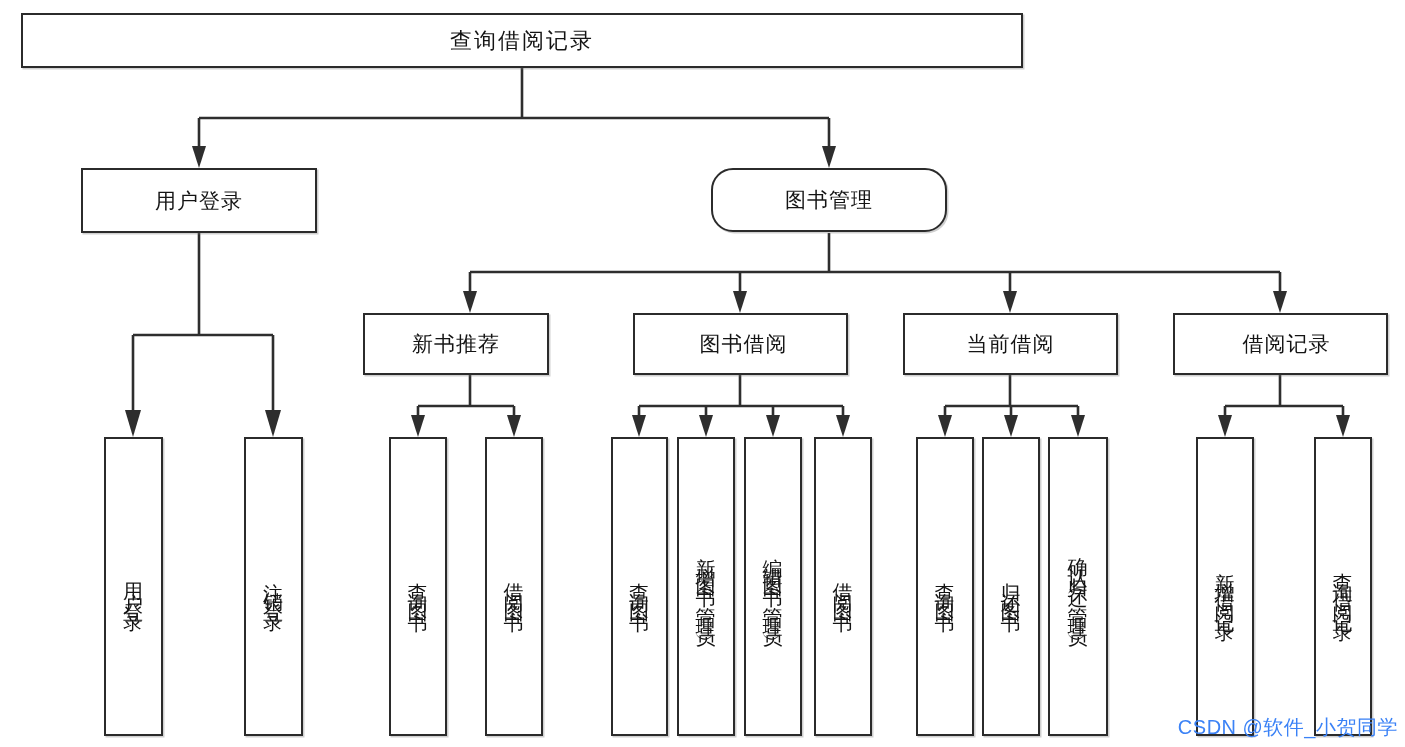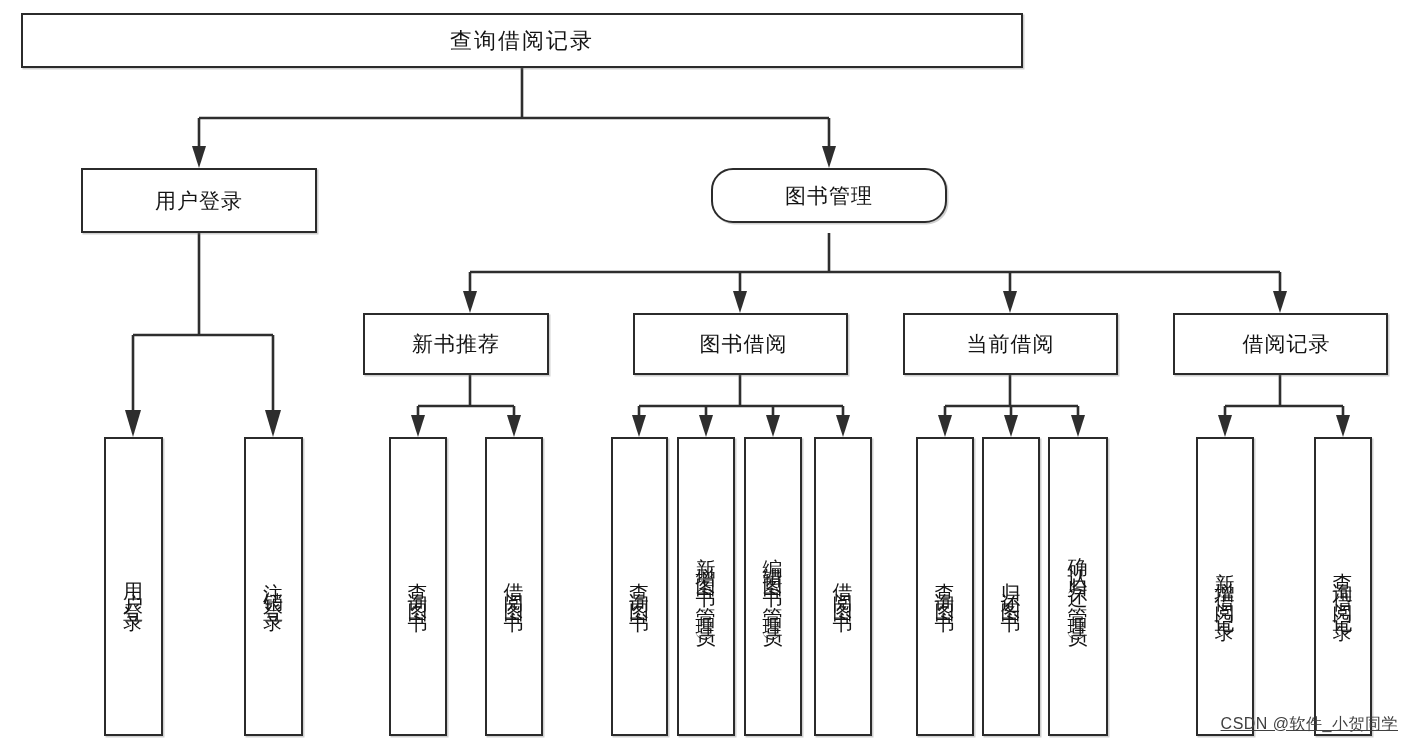--- a/index.html
+++ b/index.html
@@ -51,25 +51,24 @@
   }
   .vbox {
     writing-mode: vertical-rl;
     text-orientation: mixed;
     font-size: 20px;
     letter-spacing: 10px;
     line-height: 1;
   }
   .watermark {
     position: absolute;
-    color: #404040;
-    font-size: 16px;
+    color: #3b82f6;
+    font-size: 20px;
     letter-spacing: 0.5px;
     white-space: nowrap;
-    text-decoration: underline;
   }
 </style>
 </head>
 <body>
 
 <div class="canvas">
 
   <svg class="connectors" viewBox="0 0 1405 747" xmlns="http://www.w3.org/2000/svg">
 
     <g>
@@ -146,21 +145,21 @@
     </g>
   </svg>
 
   <div class="box root-box" style="left:21px; top:13px; width:1002px; height:55px;">
     <span>查询借阅记录</span>
   </div>
 
   <div class="box hbox" style="left:81px; top:168px; width:236px; height:65px;">
     <span>用户登录</span>
   </div>
-  <div class="box hbox" style="left:711px; top:168px; width:236px; height:55px;border-radius:22px;">
+  <div class="box hbox" style="left:711px; top:168px; width:236px; height:64px;border-radius:22px;">
     <span>图书管理</span>
   </div>
 
   <div class="box hbox" style="left:363px; top:313px; width:186px; height:62px;">
     <span>新书推荐</span>
   </div>
   <div class="box hbox" style="left:633px; top:313px; width:215px; height:62px;padding-left:6px;">
     <span>图书借阅</span>
   </div>
   <div class="box hbox" style="left:903px; top:313px; width:215px; height:62px;">

